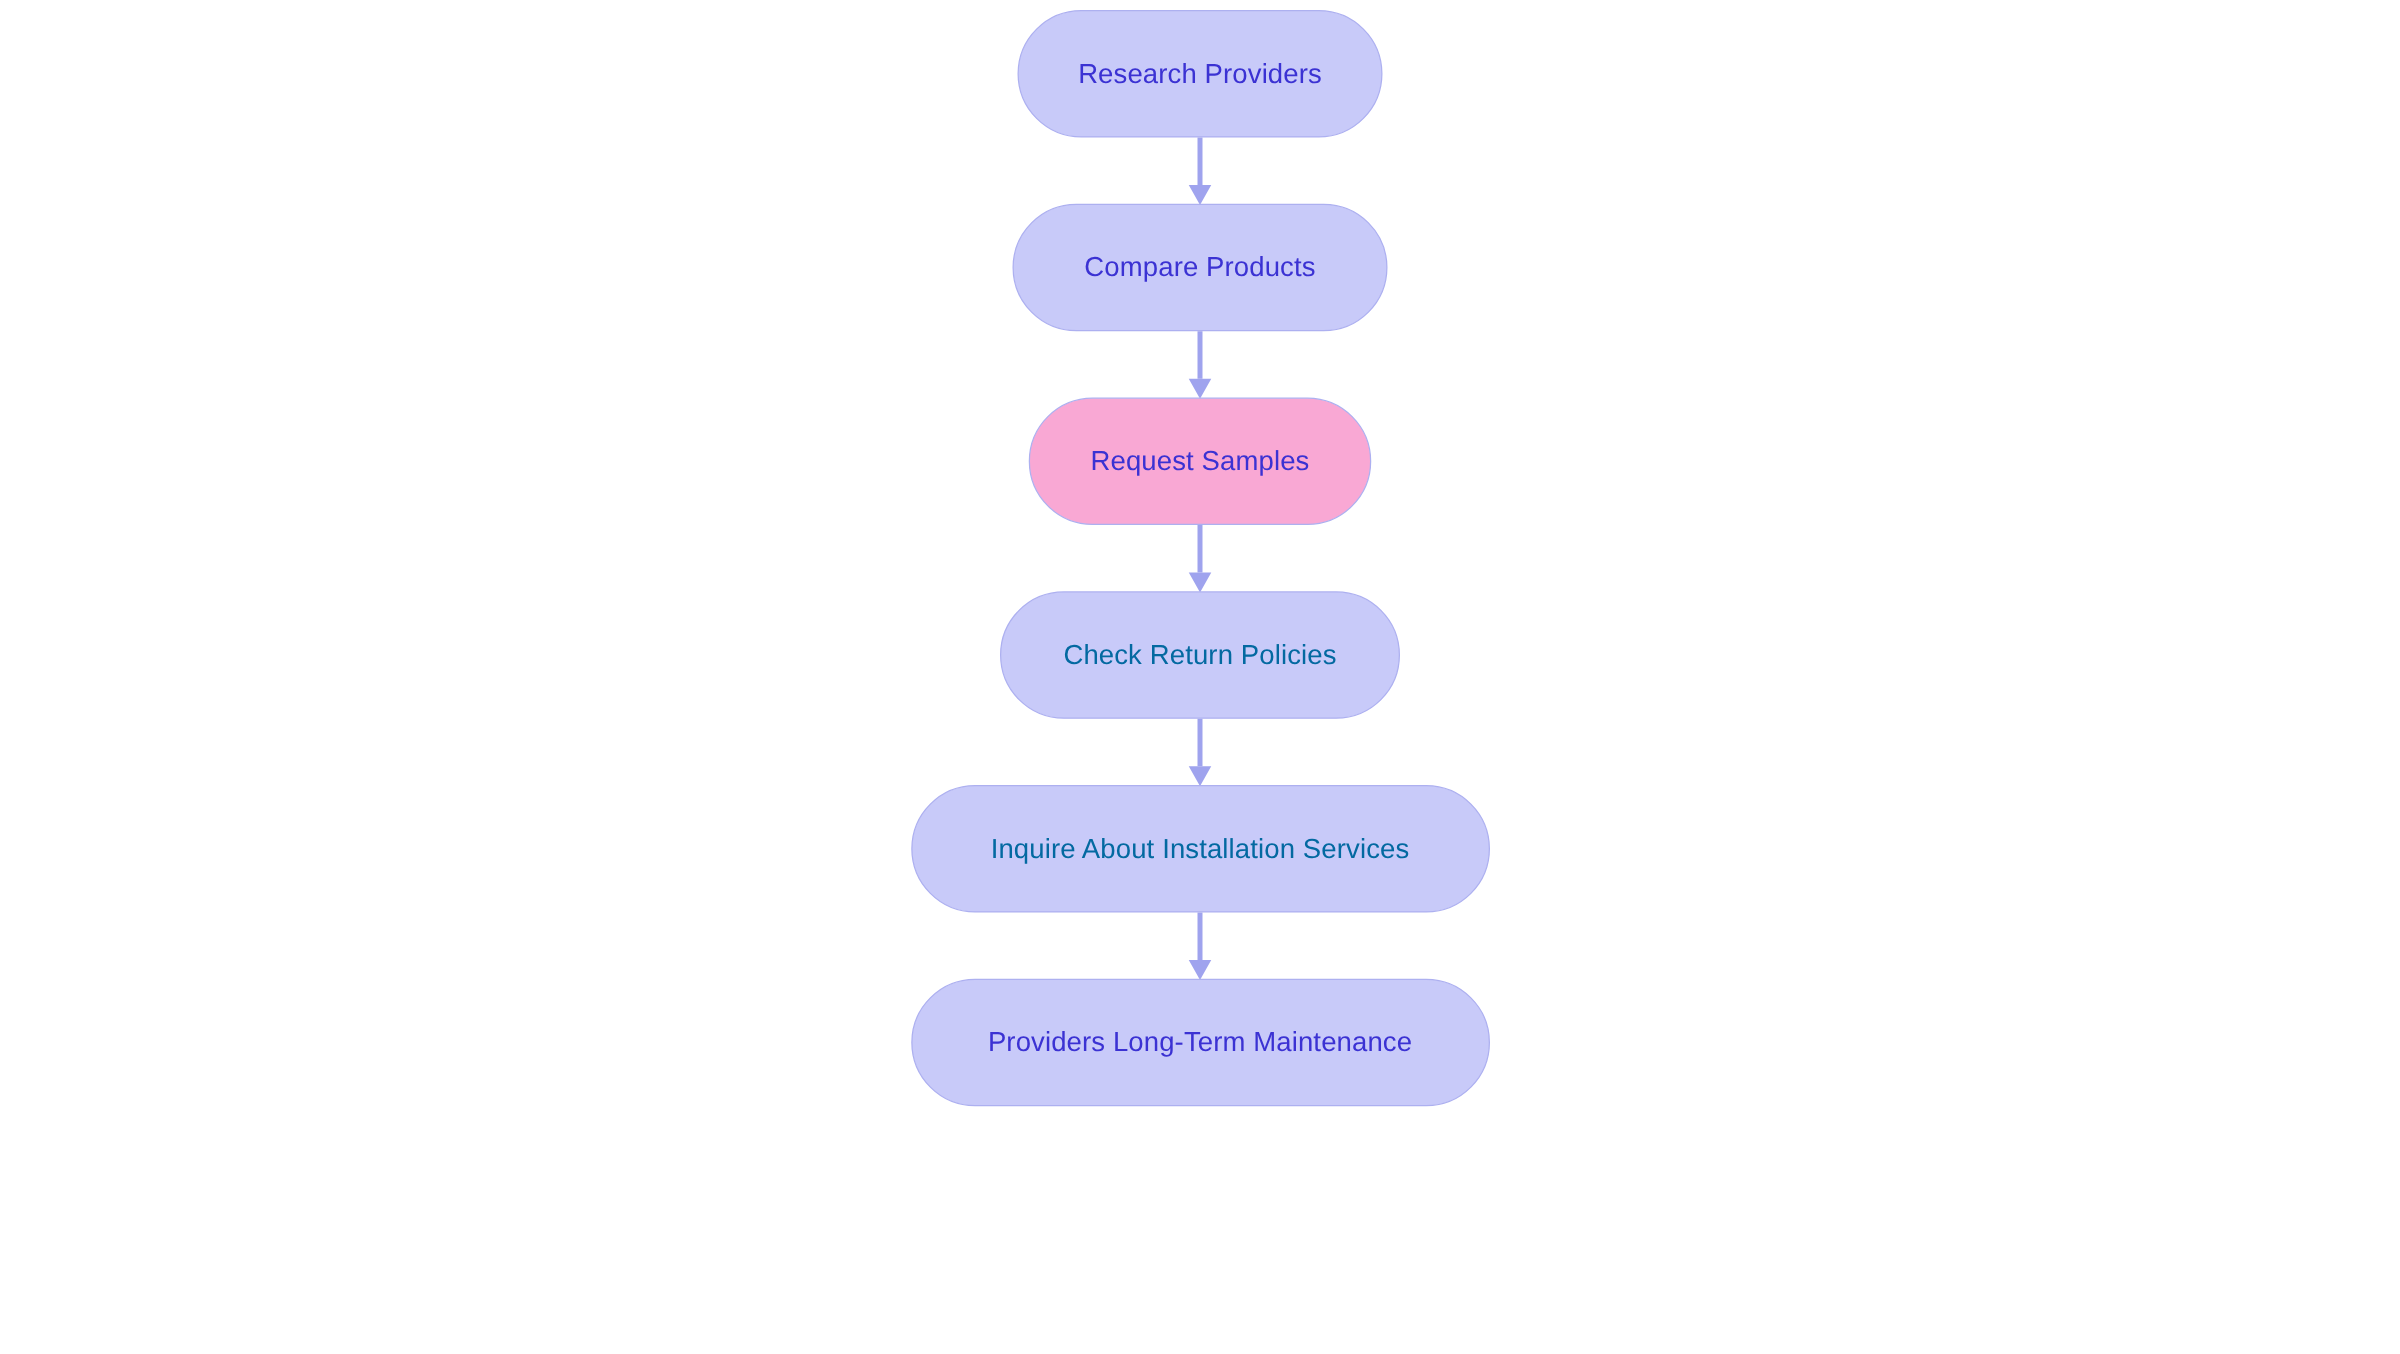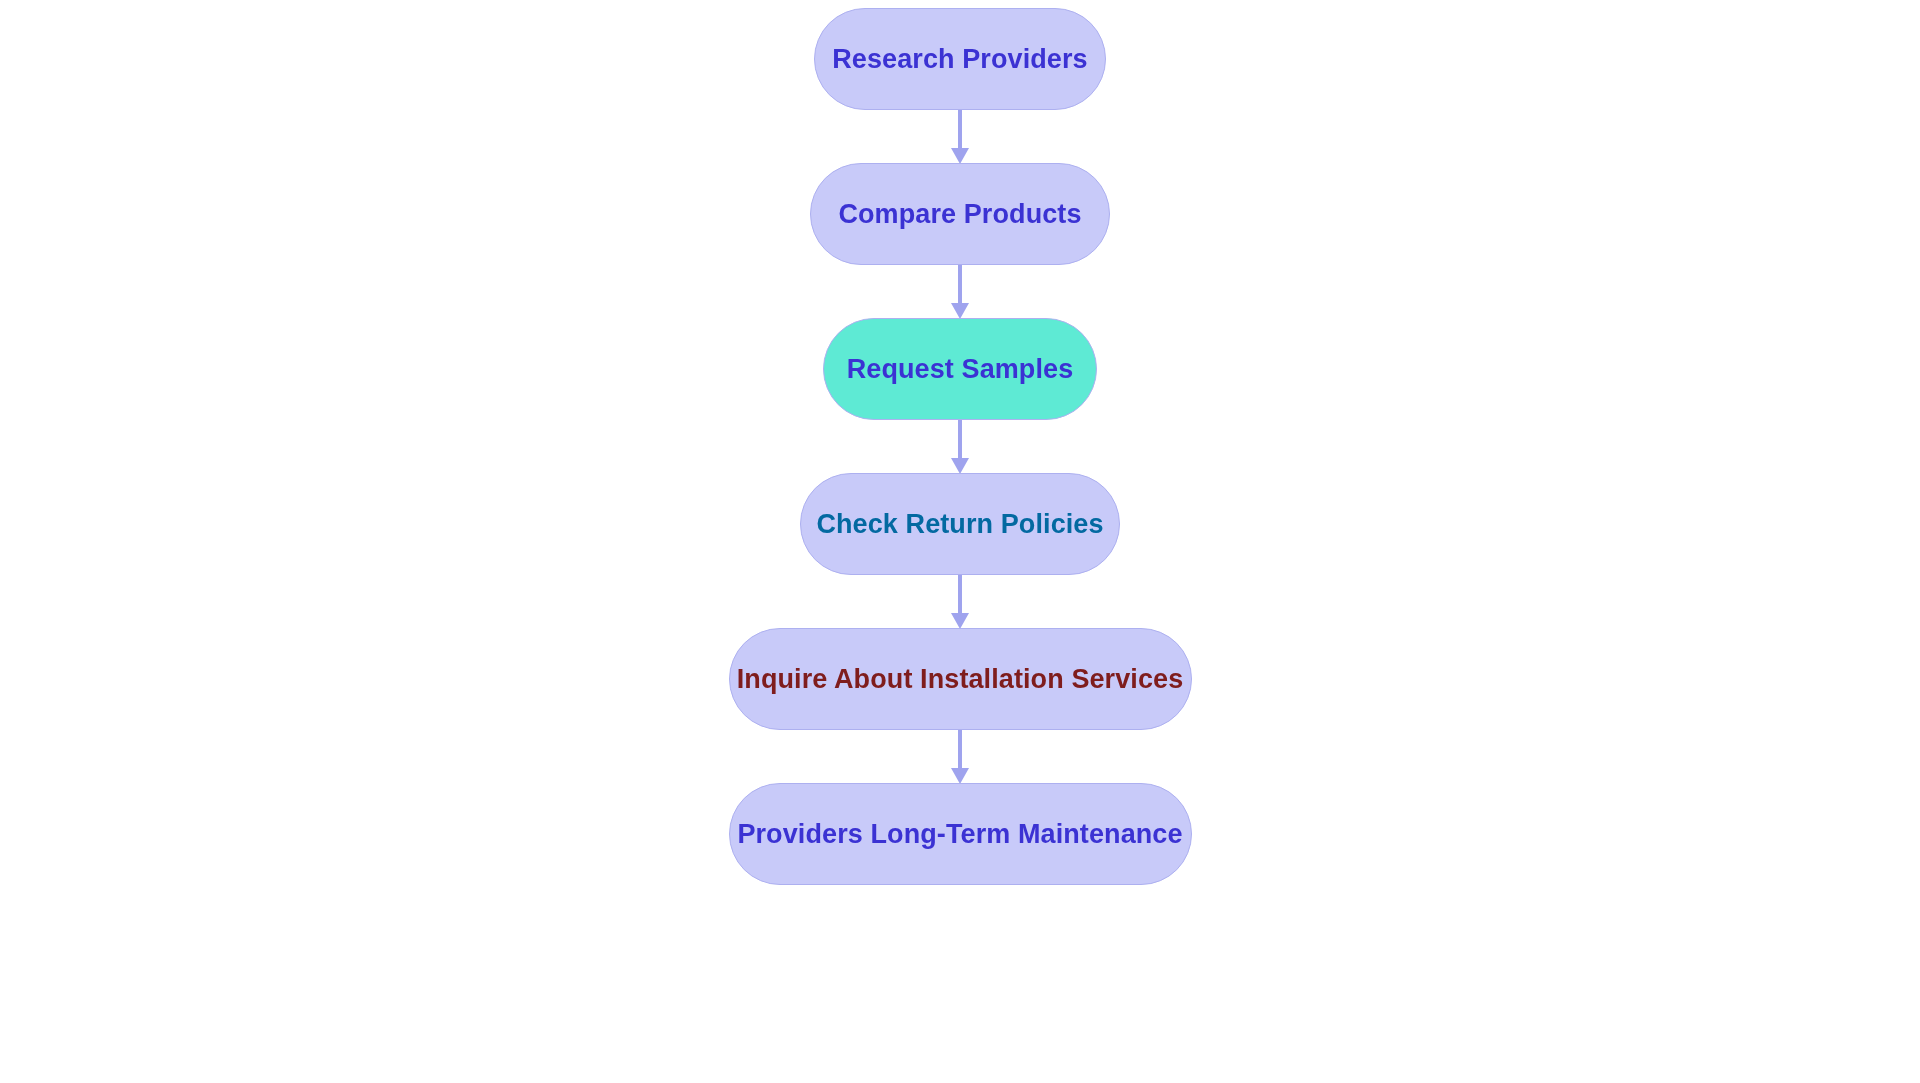--- a/index.html
+++ b/index.html
@@ -43,23 +43,23 @@
     box-sizing: border-box;
     display: flex;
     align-items: center;
     justify-content: center;
     border-radius: 51px;
     background: #c8caf9;
     border: 1.6px solid #adb0f0;
     flex: none;
   }
   .node-label {
-    font-size: 27px;
+    font-size: 22px;
     line-height: 1;
-    font-weight: 700;
+    font-weight: 400;
     color: #3b32d3;
     letter-spacing: 0.1px;
     white-space: nowrap;
     user-select: none;
   }
 
   
   .node.w1 { width: 292px; }
   .node.w2 { width: 300px; }
   .node.w3 { width: 274px; }
@@ -109,40 +109,40 @@
 
     <div class="node w2" style="background: rgb(200, 202, 249); border-color: rgb(173, 176, 240); justify-content: center;">
       <span class="node-label" style="color: rgb(59, 50, 211);">Compare Products</span>
     </div>
 
     <div class="connector">
       <span class="connector-line" style="background: rgb(159, 163, 238);"></span>
       <span class="connector-head" style="border-top-color: rgb(159, 163, 238);"></span>
     </div>
 
-    <div class="node w3" style="background: #5eead4; border-color: rgb(173, 176, 240);">
+    <div class="node w3" style="background: #f9a8d4; border-color: rgb(173, 176, 240);">
       <span class="node-label" style="color: rgb(59, 50, 211);">Request Samples</span>
     </div>
 
     <div class="connector">
       <span class="connector-line" style="background: rgb(159, 163, 238);"></span>
       <span class="connector-head" style="border-top-color: rgb(159, 163, 238);"></span>
     </div>
 
     <div class="node w4" style="background: rgb(200, 202, 249); border-color: rgb(173, 176, 240);">
       <span class="node-label" style="color: #0369a1;">Check Return Policies</span>
     </div>
 
     <div class="connector">
       <span class="connector-line" style="background: rgb(159, 163, 238);"></span>
       <span class="connector-head" style="border-top-color: rgb(159, 163, 238);"></span>
     </div>
 
     <div class="node w5" style="background: rgb(200, 202, 249); border-color: rgb(173, 176, 240);">
-      <span class="node-label" style="color: #7f1d1d;">Inquire About Installation Services</span>
+      <span class="node-label" style="color: #0369a1;">Inquire About Installation Services</span>
     </div>
 
     <div class="connector">
       <span class="connector-line" style="background: rgb(159, 163, 238);"></span>
       <span class="connector-head" style="border-top-color: rgb(159, 163, 238);"></span>
     </div>
 
     <div class="node w6" style="background: rgb(200, 202, 249); border-color: rgb(173, 176, 240);">
       <span class="node-label" style="color: rgb(59, 50, 211);">Providers Long-Term Maintenance</span>
     </div>

